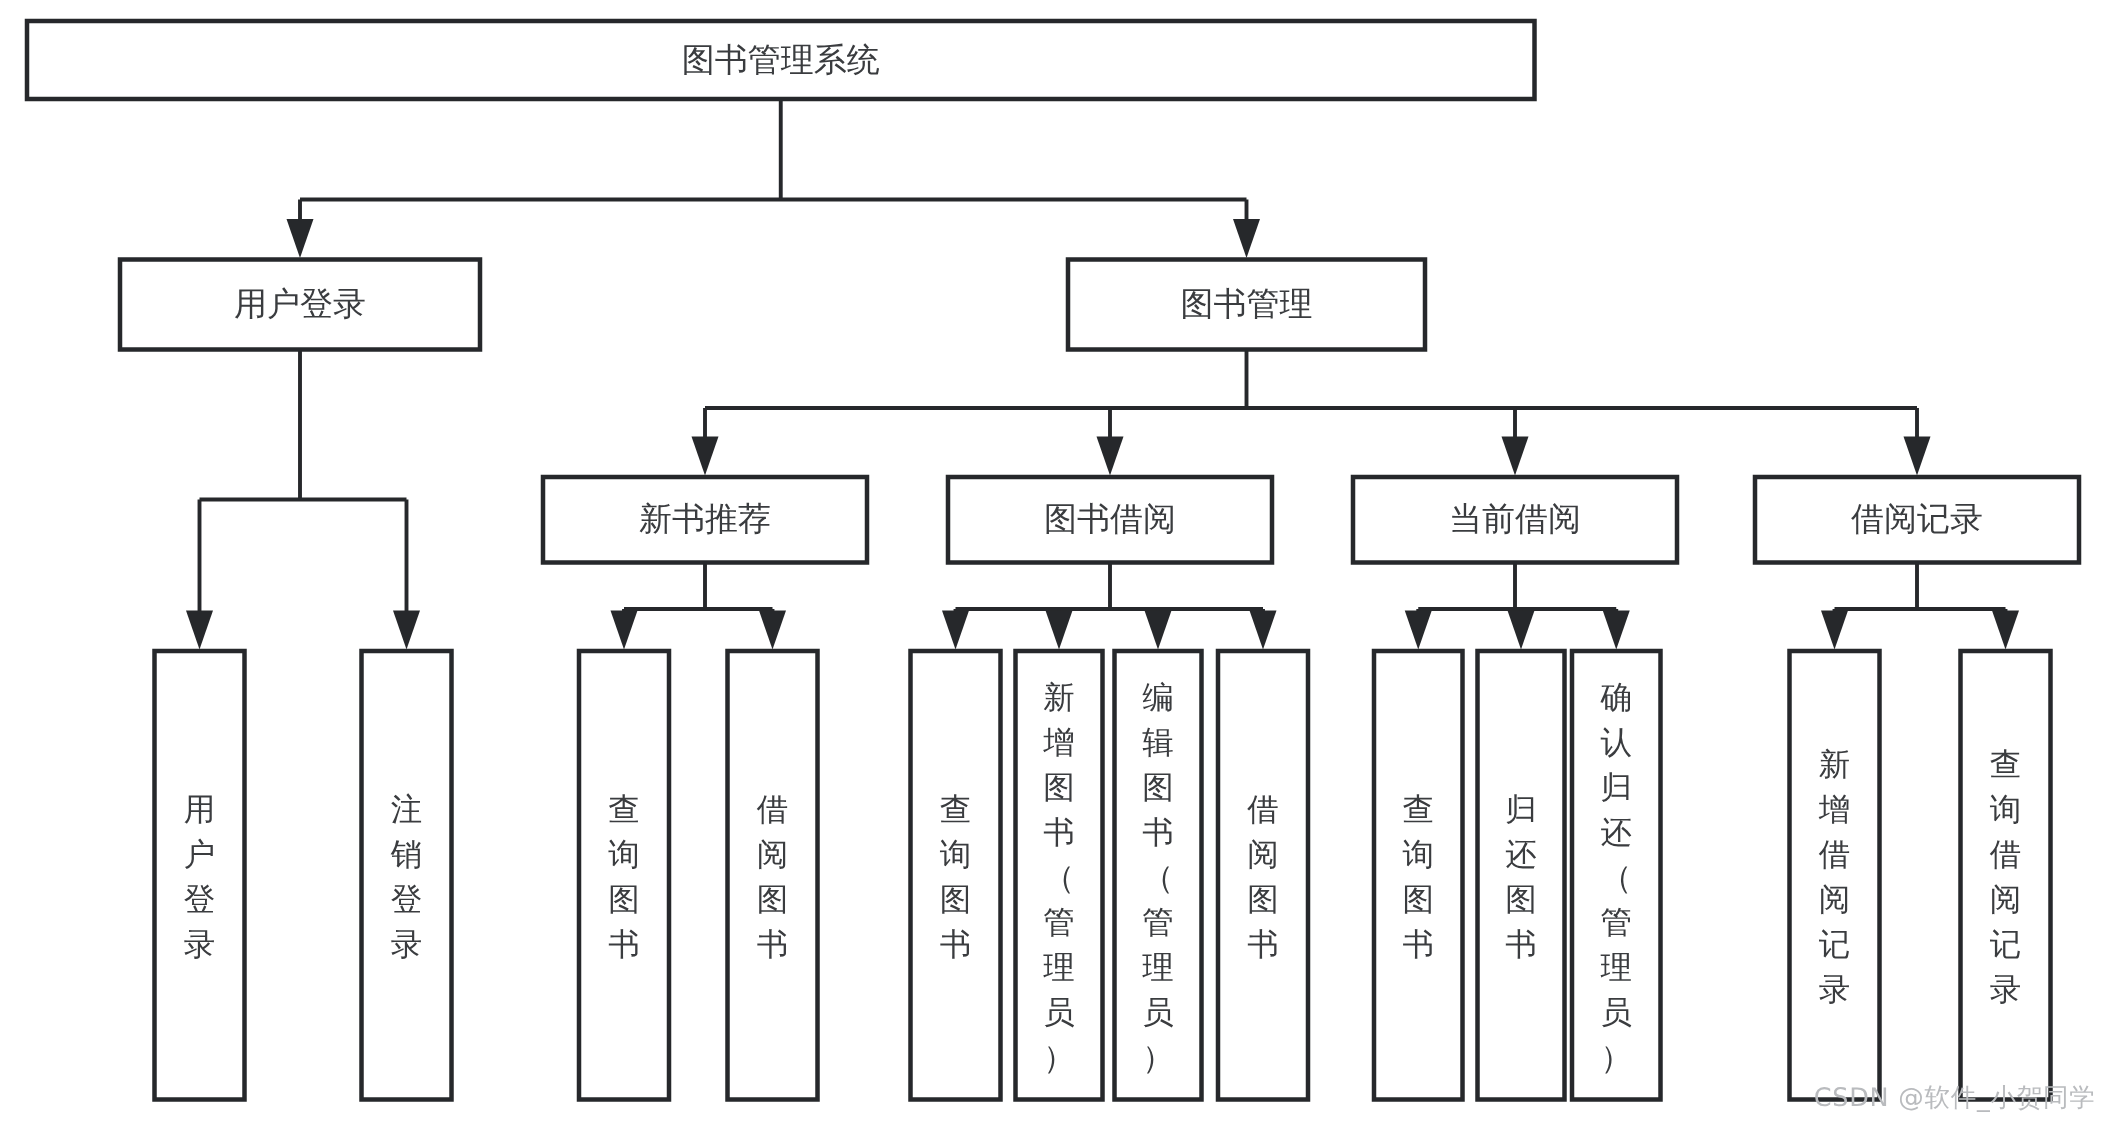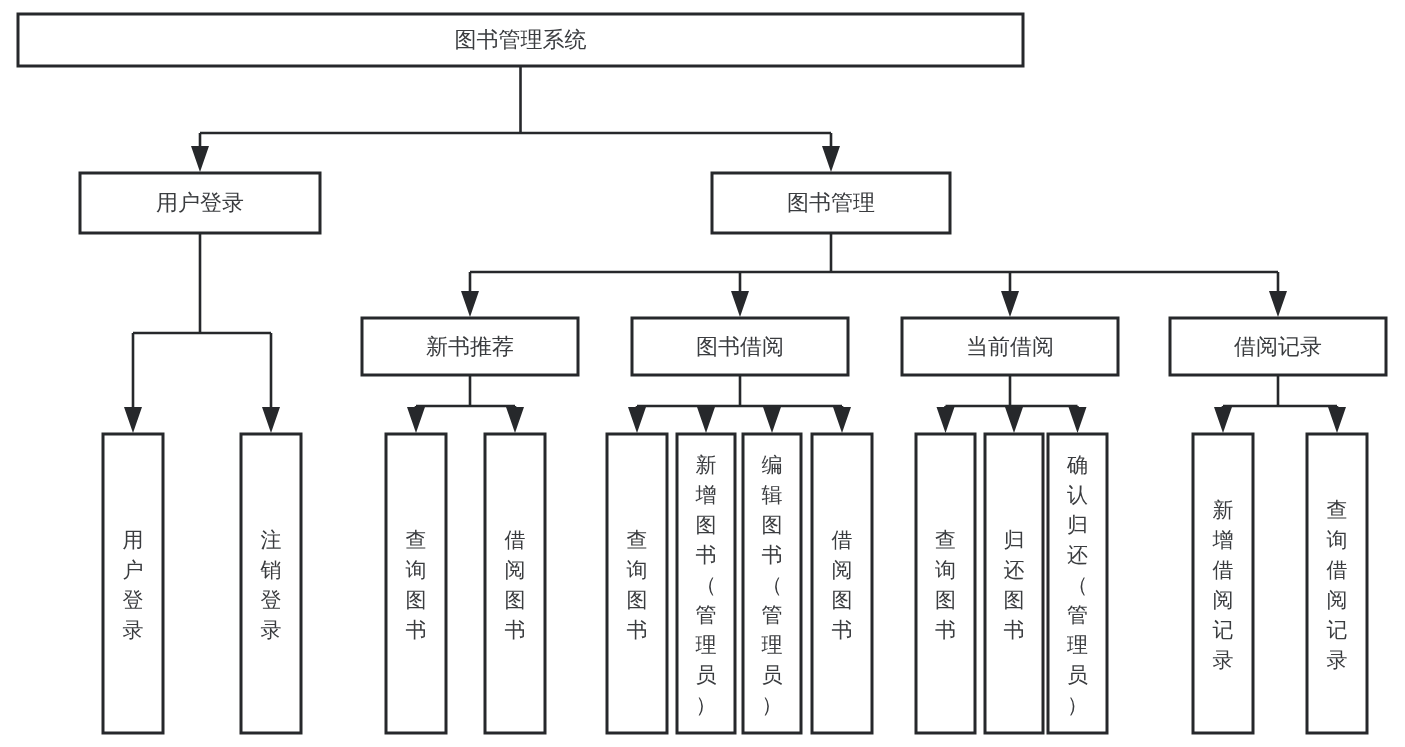--- a/index.html
+++ b/index.html
@@ -201,13 +201,14 @@
         <g>
           <rect x="1193" y="434" width="60" height="299" class="node-rect"></rect>
           <text x="1223" y="516.9" class="node-label-v"><tspan x="1223" dy="0">新</tspan><tspan x="1223" dy="30">增</tspan><tspan x="1223" dy="30">借</tspan><tspan x="1223" dy="30">阅</tspan><tspan x="1223" dy="30">记</tspan><tspan x="1223" dy="30">录</tspan></text>
         </g>
         <g>
           <rect x="1307" y="434" width="60" height="299" class="node-rect"></rect>
           <text x="1337" y="516.9" class="node-label-v"><tspan x="1337" dy="0">查</tspan><tspan x="1337" dy="30">询</tspan><tspan x="1337" dy="30">借</tspan><tspan x="1337" dy="30">阅</tspan><tspan x="1337" dy="30">记</tspan><tspan x="1337" dy="30">录</tspan></text>
         </g>
       </g>
   </svg>
+  <div class="watermark-text">CSDN @软件_小贺同学</div>
 </div>
 
 </body></html>

